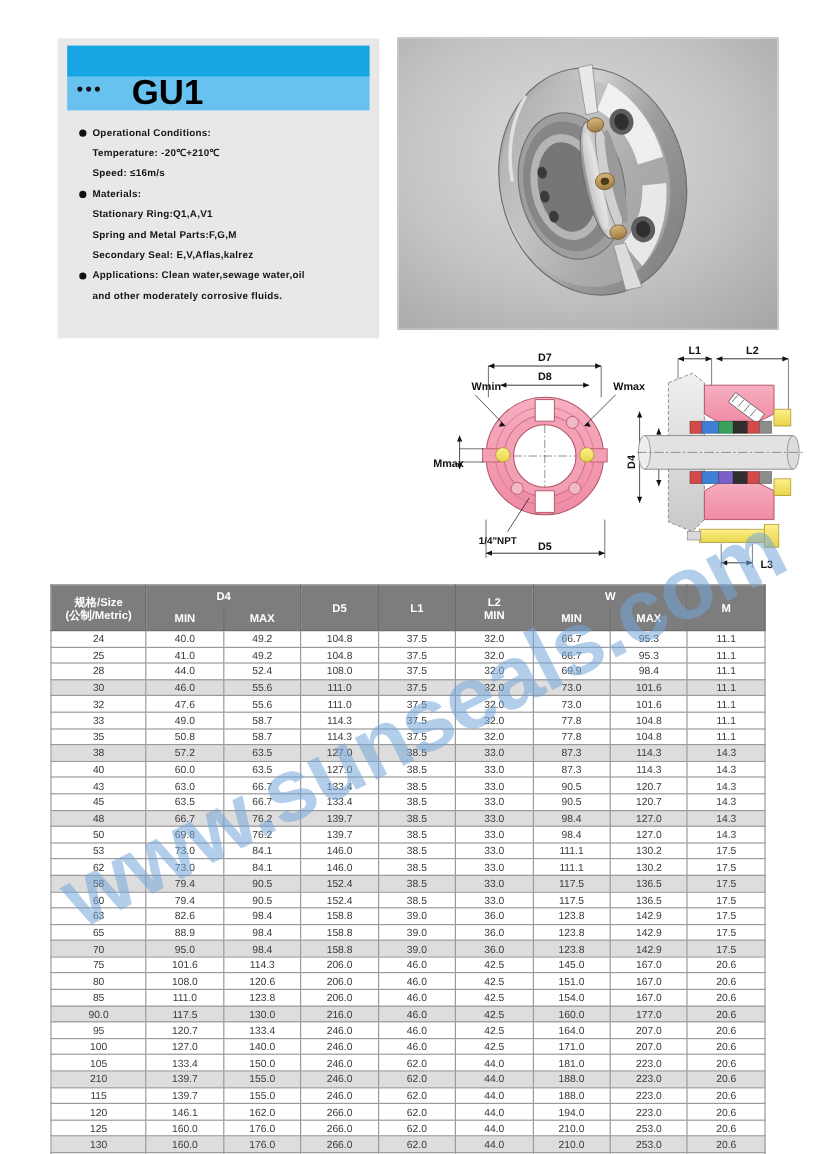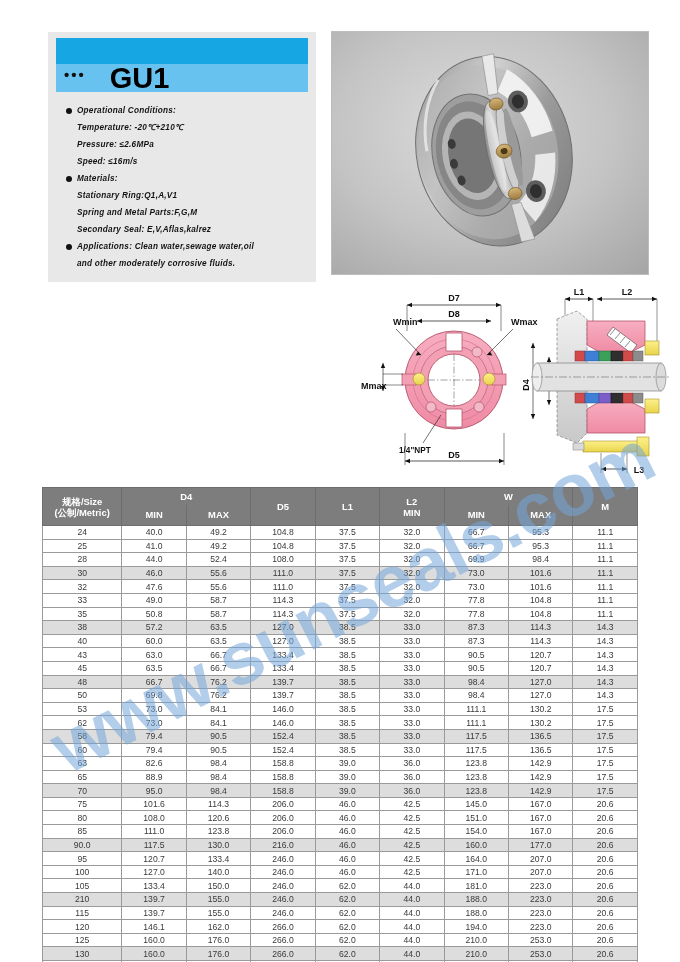--- a/index.html
+++ b/index.html
@@ -68,21 +68,20 @@
     width: 246px;
   }
   .spec-line {
     display: flex;
     align-items: center;
     font-size: 8.2px;
     font-weight: bold;
     color: #141414;
     line-height: 17px;
     letter-spacing: 0.25px;
-    font-style: italic;
   }
   .spec-bullet {
     width: 11px; min-width: 11px;
     display: flex; align-items: center; justify-content: flex-start;
     height: 17px;
   }
   .spec-bullet i {
     display: block;
     width: 6px; height: 6px;
     border-radius: 50%;
@@ -175,24 +174,20 @@
     <div id="spec-list">
         <div class="spec-line">
           <span class="spec-bullet">
             <i></i>
           </span>
           <span class="spec-text">Operational Conditions:</span>
         </div>
         <div class="spec-line spec-indent">
           <span class="spec-bullet"></span>
           <span class="spec-text">Temperature: -20℃+210℃</span>
-        </div>
-        <div class="spec-line spec-indent">
-          <span class="spec-bullet"></span>
-          <span class="spec-text">Pressure: ≤2.6MPa</span>
         </div>
         <div class="spec-line spec-indent">
           <span class="spec-bullet"></span>
           <span class="spec-text">Speed: ≤16m/s</span>
         </div>
         <div class="spec-line">
           <span class="spec-bullet">
             <i></i>
           </span>
           <span class="spec-text">Materials:</span>

